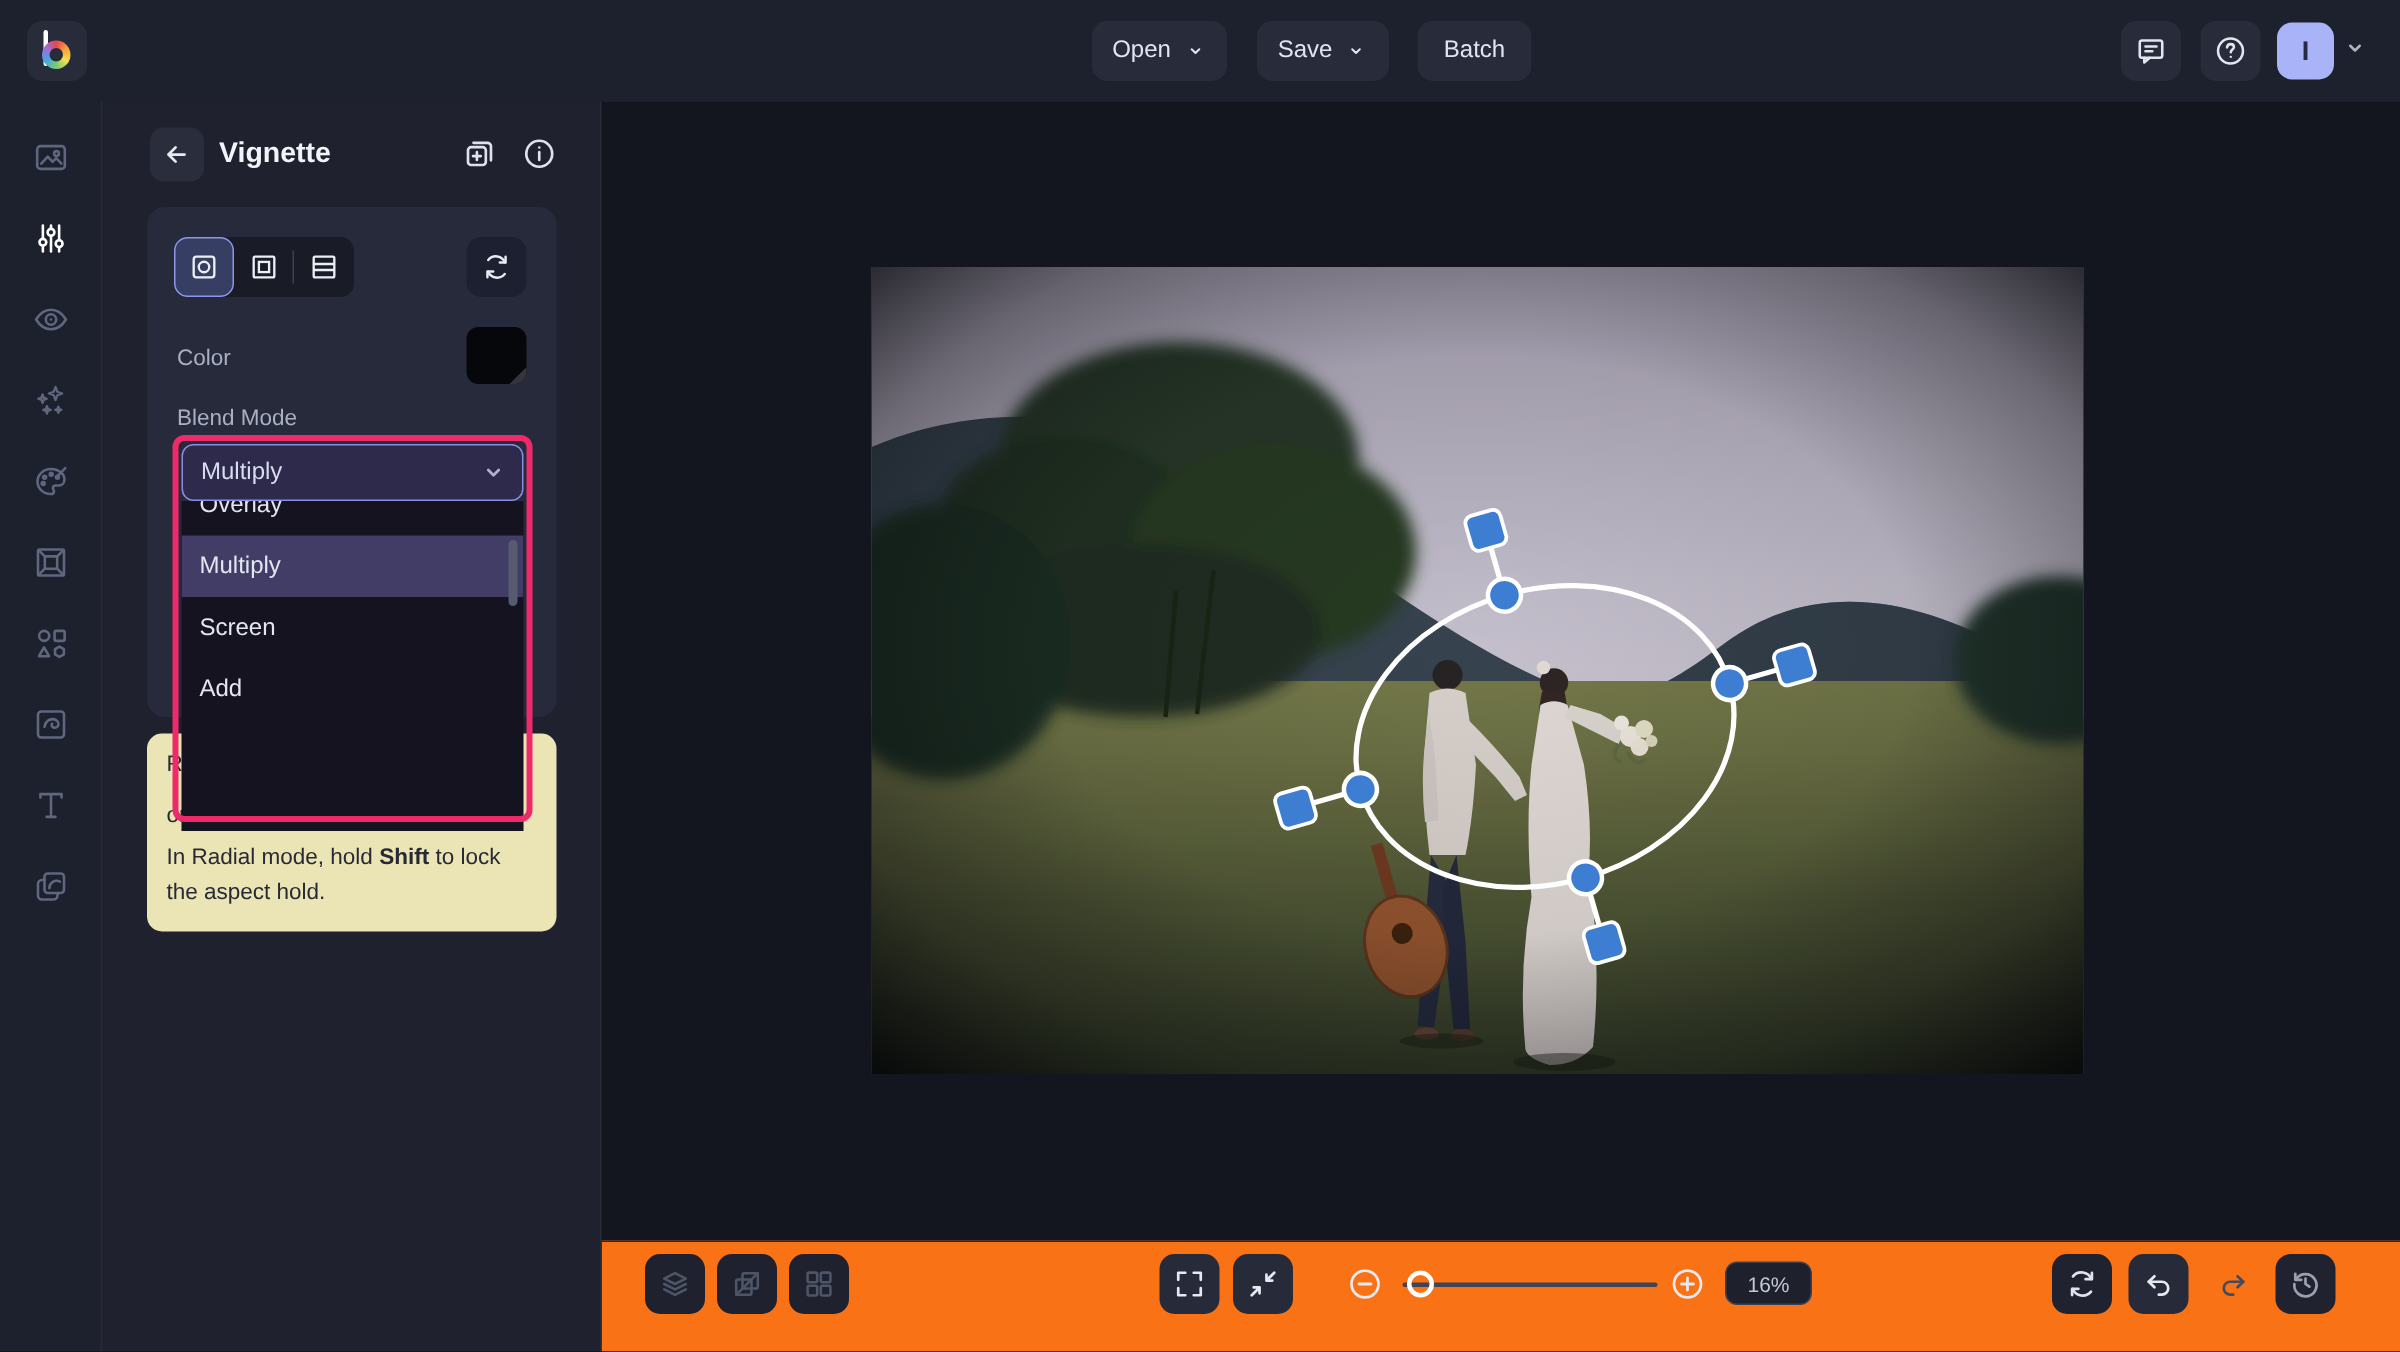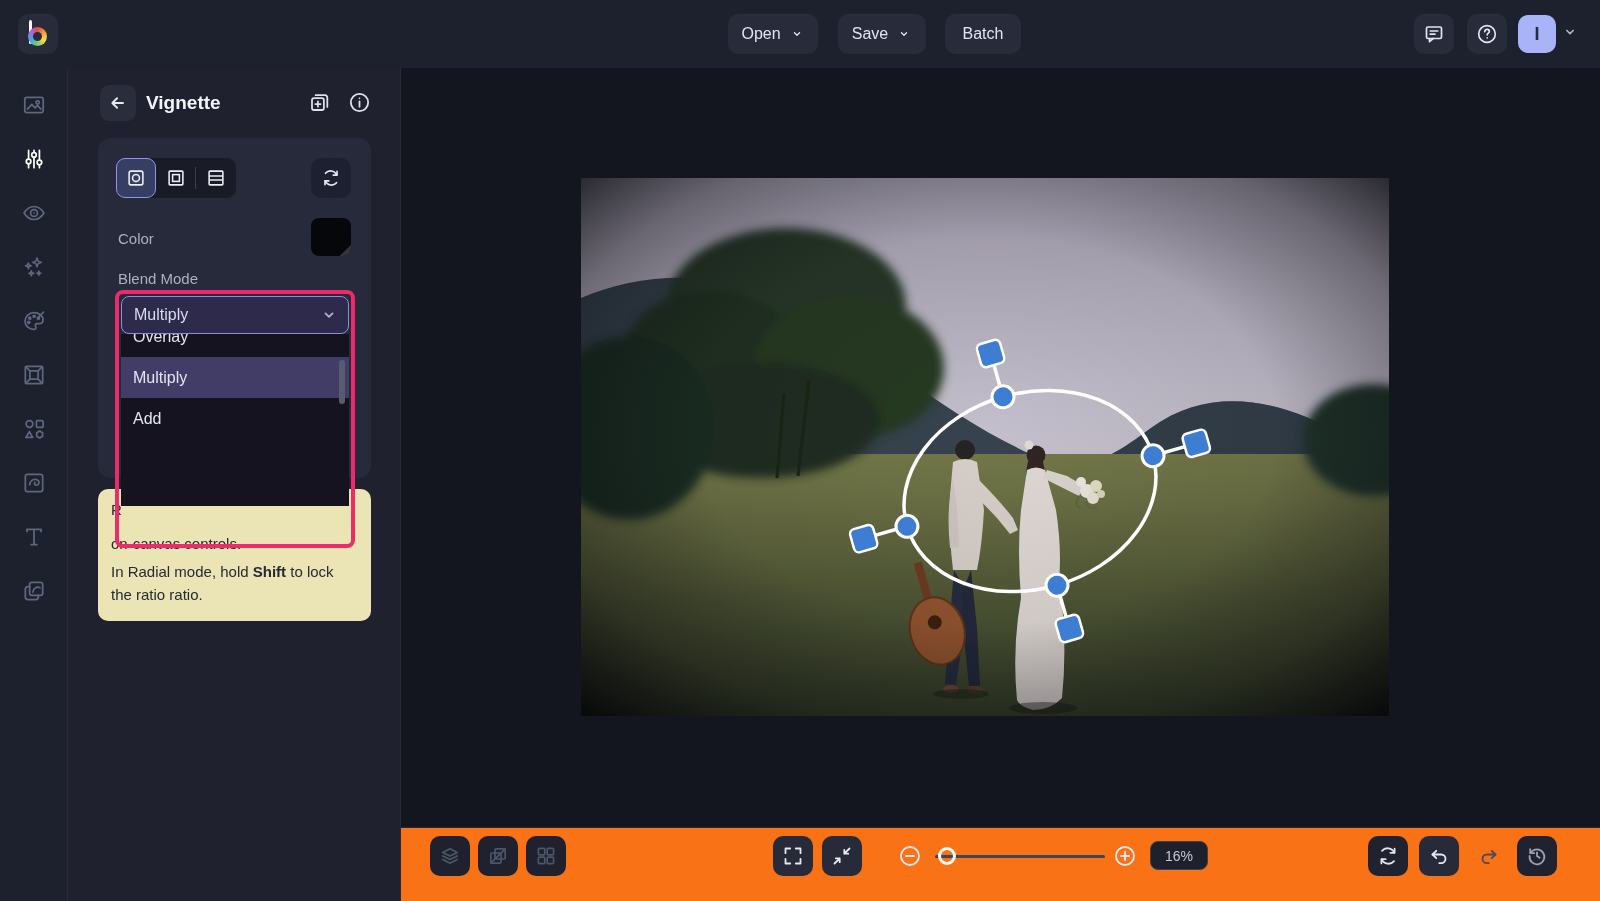--- a/index.html
+++ b/index.html
@@ -44,21 +44,21 @@
      display:flex; align-items:center; justify-content:center; color:#e8eaf2; cursor:pointer; }
   .lbl { position:absolute; left:20px; font-size:15px; color:#aab0c4; }
   .swatch { position:absolute; left:213px; top:80px; width:40px; height:38px; border-radius:8px; background:#06070a; overflow:hidden; cursor:pointer; }
   .swatch::after { content:""; position:absolute; right:-8px; bottom:-8px; width:16px; height:16px; background:#34353c; transform:rotate(45deg); }
 
   
   .select { position:absolute; left:53px; top:228px; width:228px; height:38px; background:#2d2a4b; border:1.5px solid #8a8ee0;
      border-radius:8px; display:flex; align-items:center; z-index:12; cursor:pointer; }
   .select .val { margin-left:12px; font-size:16px; color:#d9dcef; }
   .select .chev { position:absolute; right:8px; top:7px; color:#aeb3c9; }
-  .dd-list { position:absolute; left:53px; top:266px; width:228px; height:172px; background:#151320; overflow:hidden; z-index:11; }
+  .dd-list { position:absolute; left:53px; top:266px; width:228px; height:220px; background:#151320; overflow:hidden; z-index:11; }
   .dd-inner { position:absolute; left:0; top:-18px; width:100%; }
   .dd-item { height:41px; line-height:41px; padding-left:12px; font-size:16px; color:#e3e6f0; cursor:pointer; }
   .dd-item.sel { background:#413d66; }
   .dd-scroll { position:absolute; right:4px; top:26px; width:6px; height:44px; background:#565b70; border-radius:3px; cursor:pointer; }
   .pink-box { position:absolute; left:47px; top:222px; width:240px; height:258px; border:4px solid #ef2a6b; border-radius:8px;
      z-index:13; pointer-events:none; }
 
   
   .tooltip { position:absolute; left:30px; top:421px; width:273px; height:132px; background:#ebe4b4; border-radius:10px; z-index:2;
      color:#262a35; font-size:15px; }
@@ -265,31 +265,32 @@
     <div class="select">
       <span class="val">Multiply</span>
       <svg class="ic chev" width="22" height="22" viewBox="0 0 24 24" fill="none" stroke="currentColor" stroke-width="2" stroke-linecap="round" stroke-linejoin="round">
           <path d="M8.2 10.2l3.8 3.8 3.8-3.8"></path>
         </svg>
     </div>
     <div class="dd-list">
       <div class="dd-inner">
         <div class="dd-item">Overlay</div>
         <div class="dd-item sel">Multiply</div>
+        <div class="dd-item">Screen</div>
         <div class="dd-item">Add</div>
       </div>
       <div class="dd-scroll"></div>
     </div>
     <div class="pink-box"></div>
 
     <div class="tooltip">
       <span class="tt-line" style="top:12px;">R</span>
       <span class="tt-line" style="top:46px;">on-canvas controls.</span>
       <span class="tt-line" style="top:74px;"><span>In Radial mode, hold </span><b>Shift</b><span> to lock</span></span>
-      <span class="tt-line" style="top:97px;">the ratio ratio.</span>
+      <span class="tt-line" style="top:97px;">the aspect hold.</span>
     </div>
   </div>
 
   <div class="canvas"></div>
 
   <svg class="photo" viewBox="0 0 808 538" preserveAspectRatio="none">
     <defs>
       <linearGradient id="gSky" x1="0" y1="0" x2="0" y2="1">
         <stop offset="0" stop-color="#aaa5b4"></stop>
           <stop offset="0.7" stop-color="#c6c2ce"></stop>

